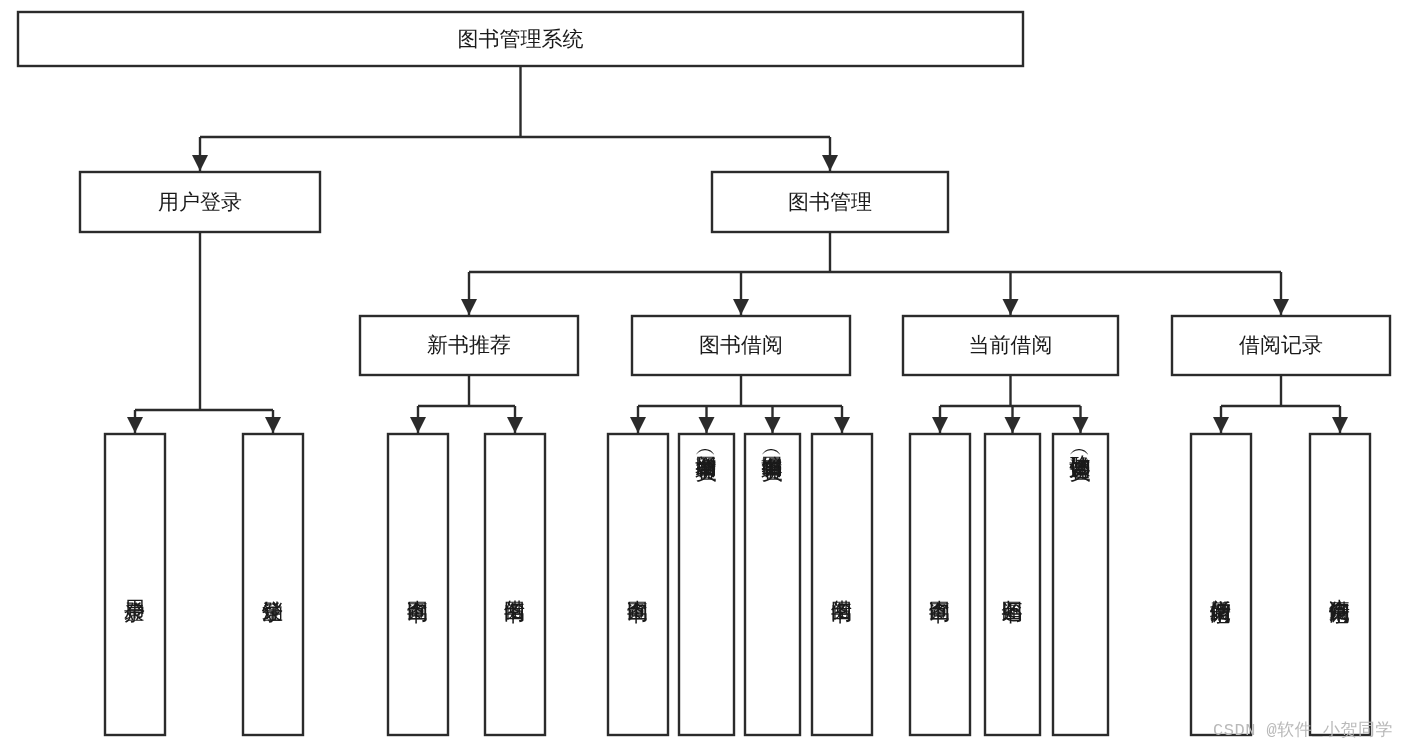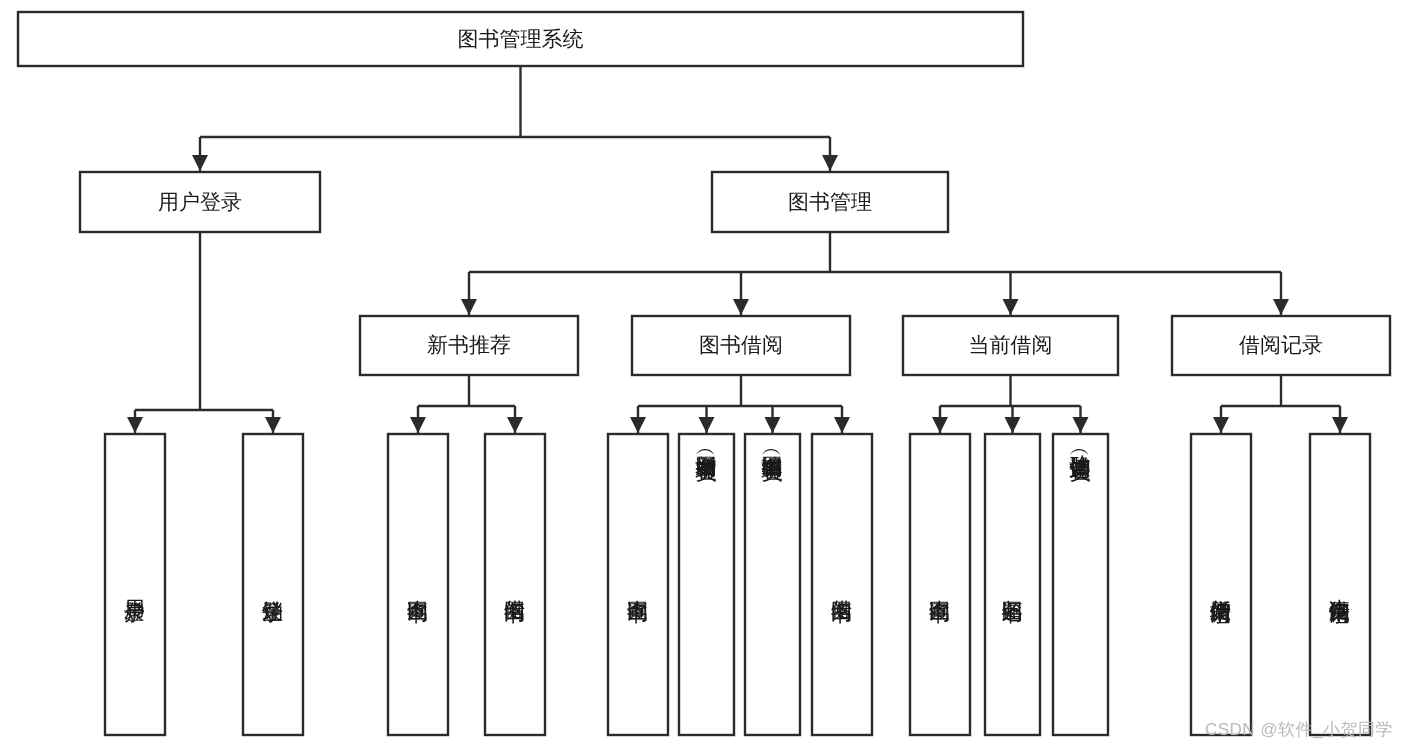--- a/index.html
+++ b/index.html
@@ -66,21 +66,21 @@
     justify-content: center;
     pointer-events: none;
   }
   .leaf-label-wrap.top-align {
     align-items: flex-start;
   }
   #watermark {
     position: absolute;
     right: 12px;
     bottom: 6px;
-    font-family: Liberation Sans, sans-serif;
+    font-family: Liberation Mono, monospace;
     font-size: 17px;
     color: #b9b9b9;
     letter-spacing: 0.5px;
     white-space: nowrap;
   }
 </style>
 </head>
 <body>
 
 <div id="diagram-root">

